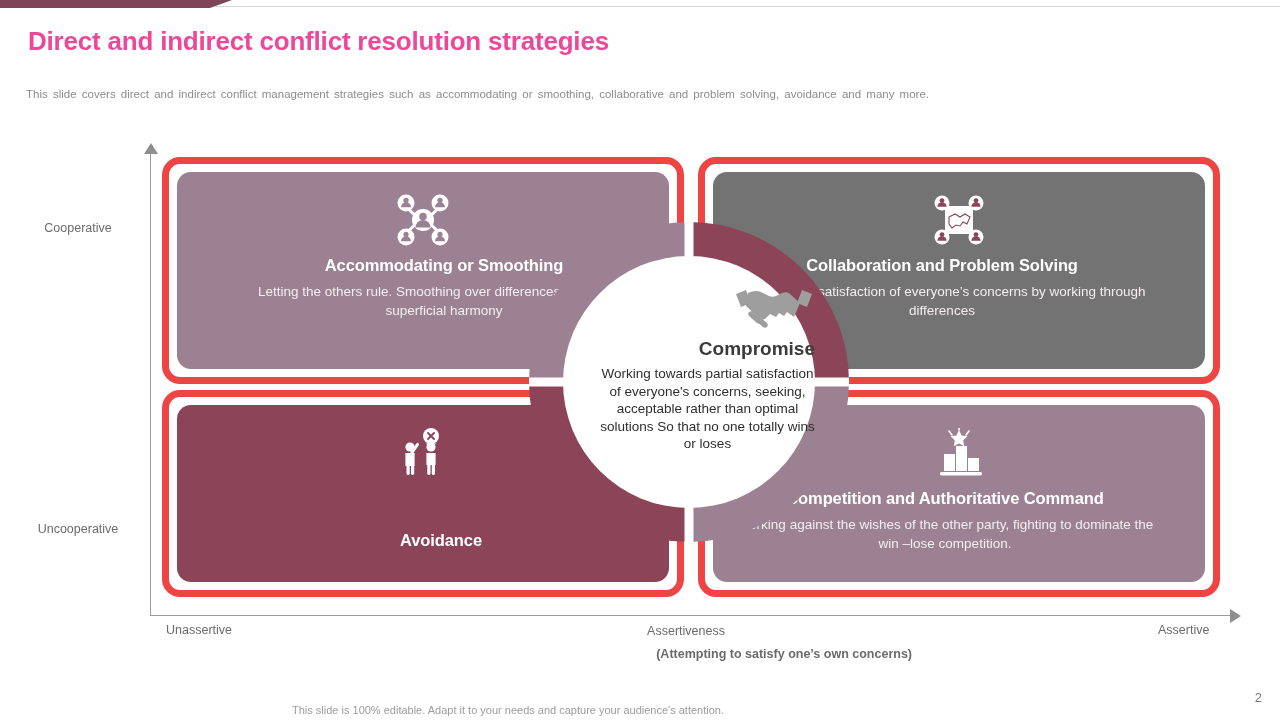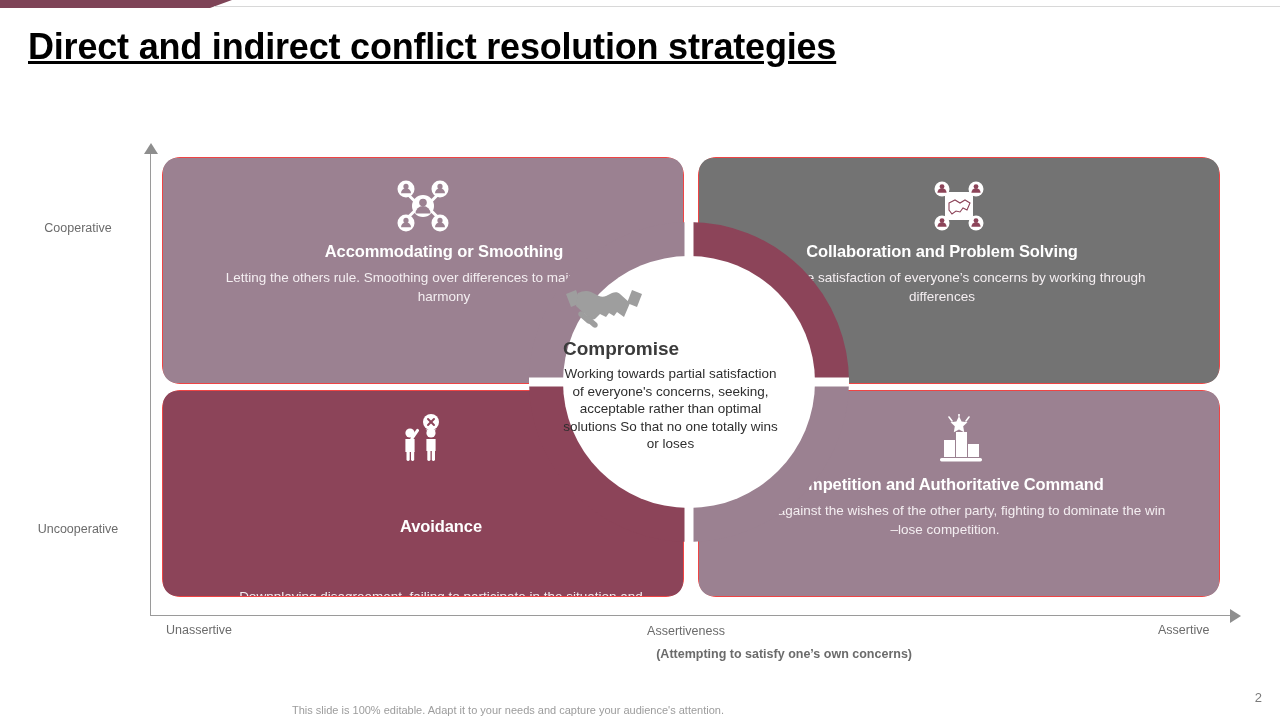--- a/index.html
+++ b/index.html
@@ -22,22 +22,22 @@
     clip-path: polygon(0 0, 100% 0, calc(100% - 22px) 100%, 0 100%);
   }
   .topbar .rule {
     position: absolute; top: 6px; left: 214px; right: 0; height: 1px;
     background: #d8d8d8;
   }
 
   
   .title {
     position: absolute; left: 28px; top: 26px;
-    font-size: 36px; font-weight: bold; color: #000000;
-    letter-spacing: -0.2px; white-space: nowrap; text-decoration: underline;
+    font-size: 26px; font-weight: bold; color: #ec4899;
+    letter-spacing: -0.2px; white-space: nowrap;
   }
   .subtitle {
     position: absolute; left: 26px; top: 88px;
     font-size: 11.5px; color: #8d8d8d; white-space: nowrap;
     word-spacing: 2px;
   }
 
   
   .axis-v {
     position: absolute; left: 150px; top: 148px; width: 1px; height: 468px;
@@ -70,23 +70,24 @@
 
   .xlab { position: absolute; color: #6b6b6b; font-size: 12.5px; }
   .xlab.unassertive { left: 166px; top: 623px; }
   .xlab.assertiveness { left: 591px; top: 624px; width: 190px; text-align: center; }
   .xlab.assertive { left: 1158px; top: 623px; }
   .xlab.sub { left: 462px; top: 647px; width: 450px; text-align: right; font-weight: bold; }
 
   
   .card-wrap {
     position: absolute;
-    border: 1px solid #ef4444;
+    border: 7px solid #ef4444;
     border-radius: 18px;
     background: #ffffff;
+    padding: 8px;
   }
   .card {
     width: 100%; height: 100%;
     border-radius: 14px;
     position: relative;
     display: flex; flex-direction: column; align-items: center;
     overflow: hidden;
   }
   .card.tl { background: #9B8191; }
   .card.tr { background: #737373; }
@@ -114,21 +115,21 @@
   .card.br .card-title, .card.br .card-desc { margin-right: 28px; }
 
   
   .donut {
     position: absolute; left: 529px; top: 222px; width: 320px; height: 320px;
   }
   .donut svg { display: block; }
   .hub {
     position: absolute; left: 563px; top: 256px; width: 252px; height: 252px;
     border-radius: 50%; background: #ffffff;
-    display: flex; flex-direction: column; align-items: flex-start;
+    display: flex; flex-direction: column; align-items: flex-end;
     padding-top: 24px;
   }
   .hub-icon { height: 54px; display: flex; align-items: center; }
   .hub-title {
     margin-top: 4px; font-size: 19px; font-weight: bold; color: #3b3b3b;
   }
   .hub-desc {
     margin-top: 5px; font-size: 13.5px; line-height: 17.5px;
     color: #2e2e2e; text-align: center; width: 215px;
   }
@@ -147,20 +148,21 @@
 <body>
 
 <div id="slide">
 
   <div class="topbar">
     <div class="fill"></div>
     <div class="rule"></div>
   </div>
 
   <div class="title">Direct and indirect conflict resolution strategies</div>
+  <div class="subtitle">This slide covers direct and indirect conflict management strategies such as accommodating or smoothing, collaborative and problem solving, avoidance and many more.</div>
 
   <div class="axis-v"></div>
   <div class="axis-v-head"></div>
   <div class="axis-h"></div>
   <div class="axis-h-head"></div>
 
   <div class="ylab coop">Cooperative</div>
   <div class="ylab uncoop">Uncooperative</div>
 
   <div class="xlab unassertive">Unassertive</div>

